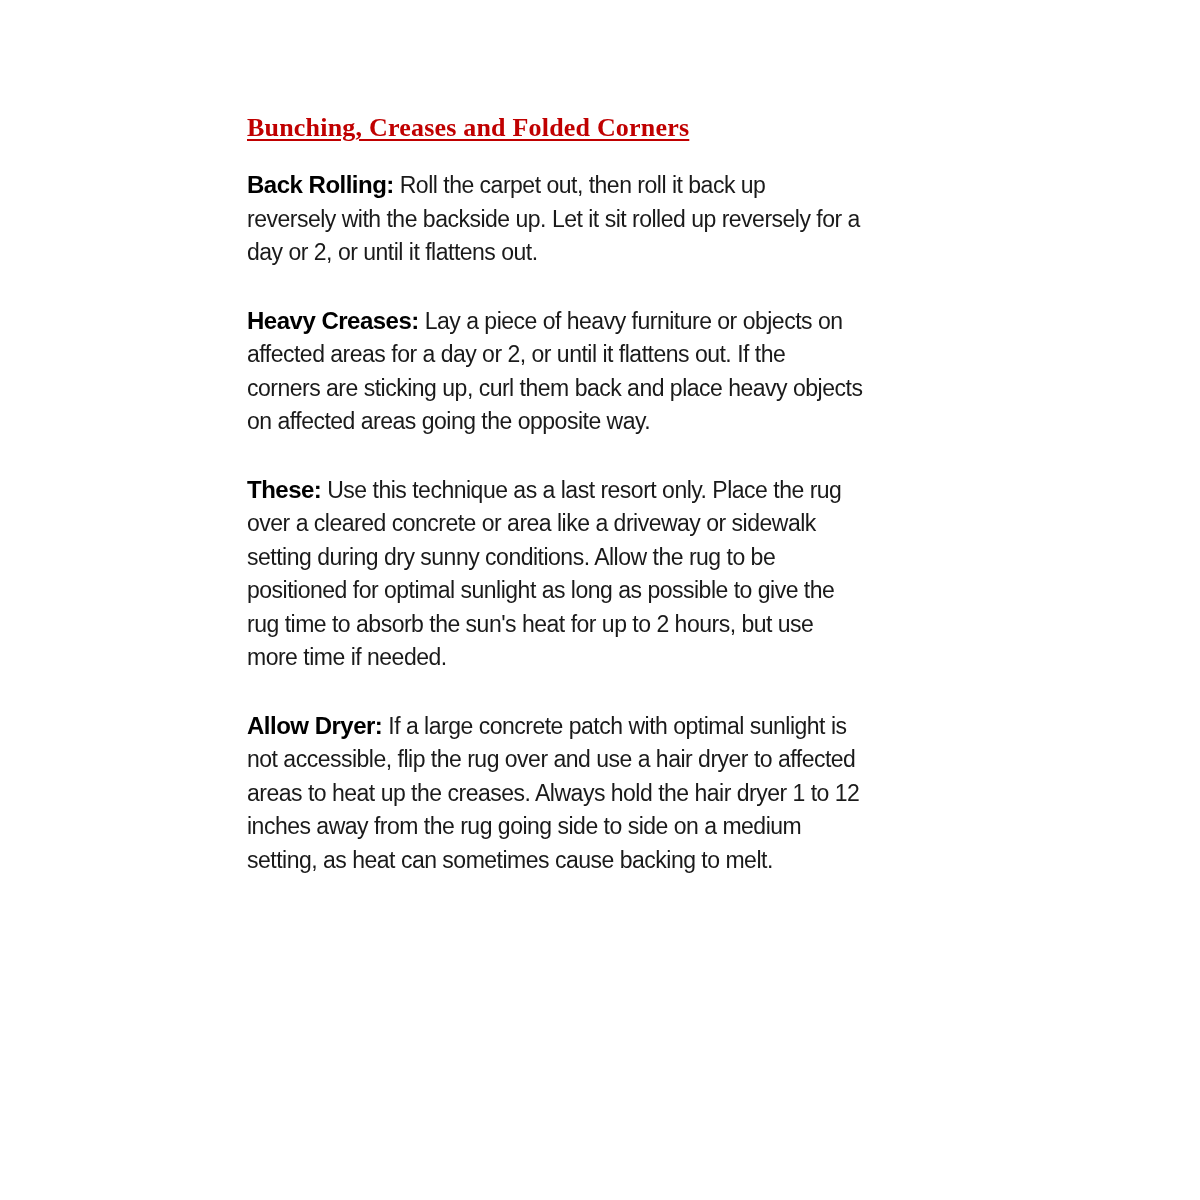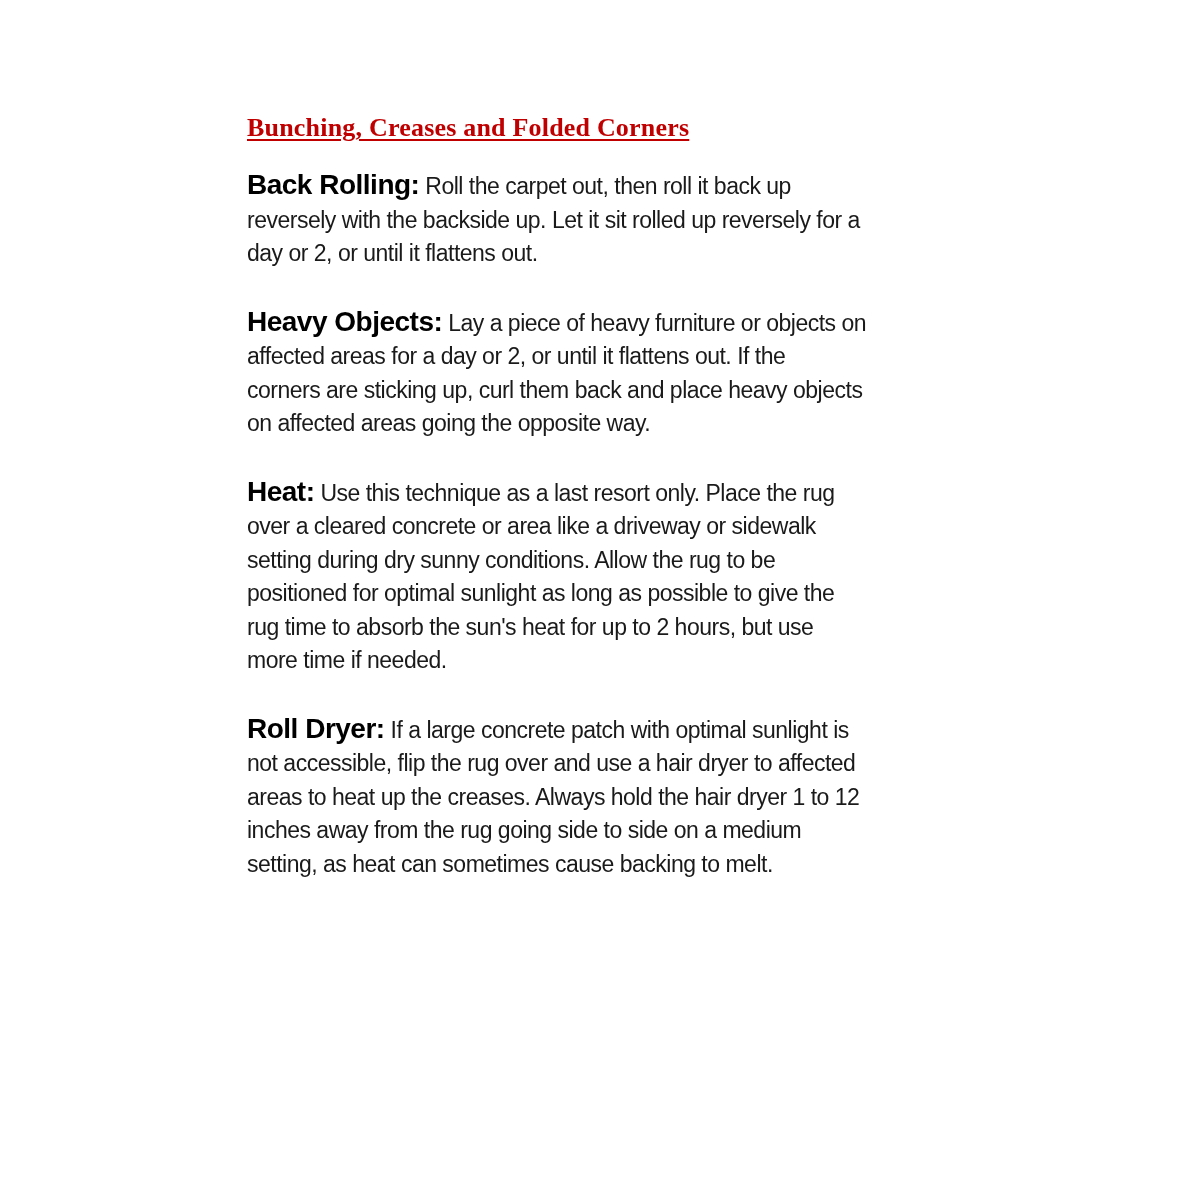--- a/index.html
+++ b/index.html
@@ -35,52 +35,52 @@
   }
   .para {
     margin: 0 0 34px 0;
     font-size: 23px;
     line-height: 33.5px;
     color: #1a1a1a;
     letter-spacing: -0.5px;
   }
   .para .sec-label {
     font-weight: 700;
-    font-size: 28px;
+    font-size: 24px;
     color: #000000;
   }
   .pre-wrap {
     white-space: pre-line;
   }
 </style>
 </head>
 <body>
 
 <div class="page">
   <div class="content">
 
     <h1 class="doc-heading">Bunching, Creases and Folded Corners</h1>
 
 
     <p class="para"><strong class="sec-label">Back Rolling:</strong> <span class="pre-wrap">Roll the carpet out, then roll it back up
 reversely with the backside up. Let it sit rolled up reversely for a
 day or 2, or until it flattens out.</span></p>
 
-    <p class="para"><strong class="sec-label">Heavy Objects:</strong> <span class="pre-wrap">Lay a piece of heavy furniture or objects on
+    <p class="para"><strong class="sec-label">Heavy Creases:</strong> <span class="pre-wrap">Lay a piece of heavy furniture or objects on
 affected areas for a day or 2, or until it flattens out. If the
 corners are sticking up, curl them back and place heavy objects
 on affected areas going the opposite way.</span></p>
 
-    <p class="para"><strong class="sec-label">Heat:</strong> <span class="pre-wrap">Use this technique as a last resort only. Place the rug
+    <p class="para"><strong class="sec-label">These:</strong> <span class="pre-wrap">Use this technique as a last resort only. Place the rug
 over a cleared concrete or area like a driveway or sidewalk
 setting during dry sunny conditions. Allow the rug to be
 positioned for optimal sunlight as long as possible to give the
 rug time to absorb the sun's heat for up to 2 hours, but use
 more time if needed.</span></p>
 
-    <p class="para"><strong class="sec-label">Roll Dryer:</strong> <span class="pre-wrap">If a large concrete patch with optimal sunlight is
+    <p class="para"><strong class="sec-label">Allow Dryer:</strong> <span class="pre-wrap">If a large concrete patch with optimal sunlight is
 not accessible, flip the rug over and use a hair dryer to affected
 areas to heat up the creases. Always hold the hair dryer 1 to 12
 inches away from the rug going side to side on a medium
 setting, as heat can sometimes cause backing to melt.</span></p>
 
   </div>
 </div>
 
 </body></html>

